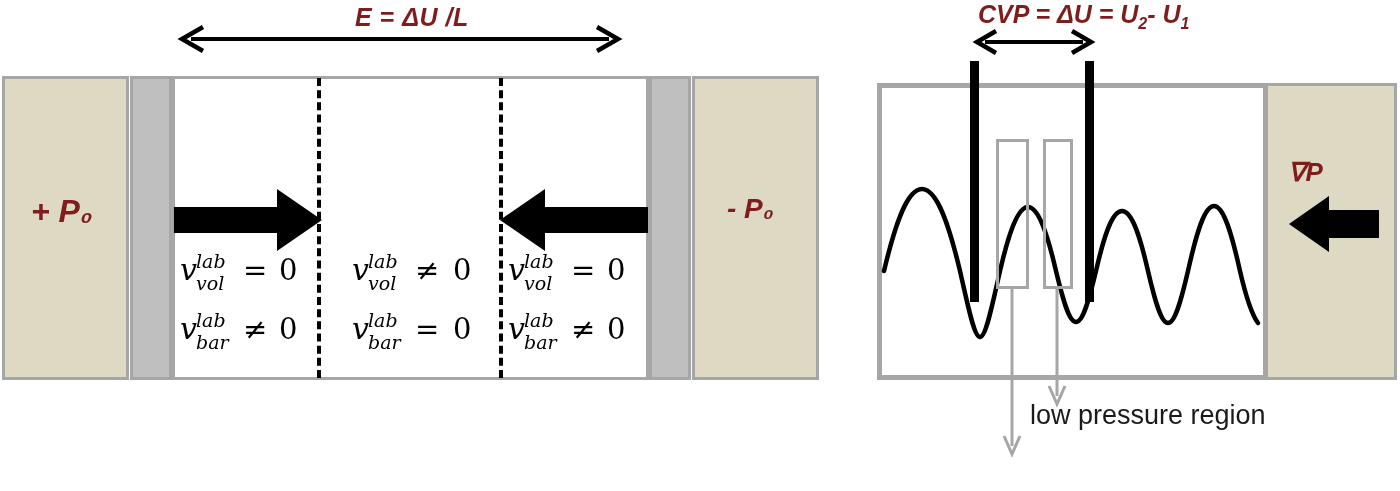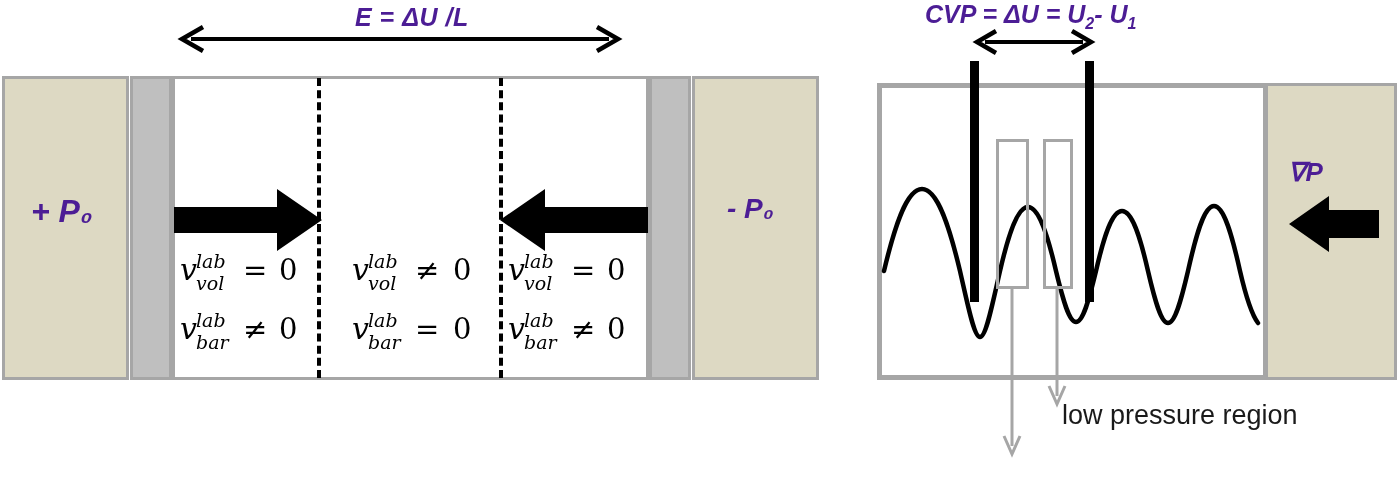--- a/index.html
+++ b/index.html
@@ -17,21 +17,21 @@
     background: #ffffff;
     overflow: hidden;
   }
   .abs { position: absolute; }
 
   
   .bold-ital {
     font-family: "Liberation Sans", sans-serif;
     font-weight: bold;
     font-style: italic;
-    color: #4c1d95;
+    color: #7f1d1d;
     white-space: nowrap;
   }
   .plain {
     font-family: "Liberation Sans", sans-serif;
     font-weight: normal;
     color: #1a1a1a;
     white-space: nowrap;
   }
   .mathtext {
     font-family: "DejaVu Serif", serif;
@@ -148,21 +148,21 @@
     <text x="63" y="32" font-family="DejaVu Serif, serif" font-size="29">=</text>
     <text x="99" y="32" font-family="DejaVu Serif, serif" font-size="29">0</text>
 
     <text x="0" y="91" class="mathtext" font-size="30">v</text>
     <text x="16" y="79" class="mathtext" font-size="19">lab</text>
     <text x="16" y="101" class="mathtext" font-size="19">bar</text>
     <text x="63" y="91" font-family="DejaVu Serif, serif" font-size="29">≠</text>
     <text x="99" y="91" font-family="DejaVu Serif, serif" font-size="29">0</text>
   </svg>
 
-  <div class="abs bold-ital" style="left:925px; top:0px; font-size:25px;">
+  <div class="abs bold-ital" style="left:978px; top:0px; font-size:25px;">
     <span>CVP = ΔU = U</span><sub style="font-size:16px;">2</sub><span>- U</span><sub style="font-size:16px;">1</sub>
   </div>
 
   <svg class="abs" width="125" height="32" style="left:972px; top:26px;">
     <line x1="13" y1="16" x2="111" y2="16" stroke="#000" stroke-width="4"></line>
     <polyline points="24,5 5,16 24,27" fill="none" stroke="#000" stroke-width="4.5" stroke-linecap="butt" stroke-linejoin="miter"></polyline>
     <polyline points="100,5 119,16 100,27" fill="none" stroke="#000" stroke-width="4.5" stroke-linecap="butt" stroke-linejoin="miter"></polyline>
   </svg>
 
   <div class="abs tube" style="left:877px; top:83px; width:391px; height:297px;"></div>
@@ -201,15 +201,15 @@
 
   <svg class="abs" width="30" height="175" style="left:998px; top:288px;">
     <line x1="14" y1="0" x2="14" y2="158" stroke="#a6a6a6" stroke-width="3"></line>
     <polyline points="6,148 14,166 22,148" fill="none" stroke="#a6a6a6" stroke-width="3"></polyline>
   </svg>
   <svg class="abs" width="30" height="125" style="left:1043px; top:288px;">
     <line x1="14" y1="0" x2="14" y2="108" stroke="#a6a6a6" stroke-width="3"></line>
     <polyline points="6,98 14,116 22,98" fill="none" stroke="#a6a6a6" stroke-width="3"></polyline>
   </svg>
 
-  <div class="abs plain" style="left:1062px; top:400px; font-size:27px;">low pressure region</div>
+  <div class="abs plain" style="left:1030px; top:400px; font-size:27px;">low pressure region</div>
 
 </div>
 
 </body></html>

